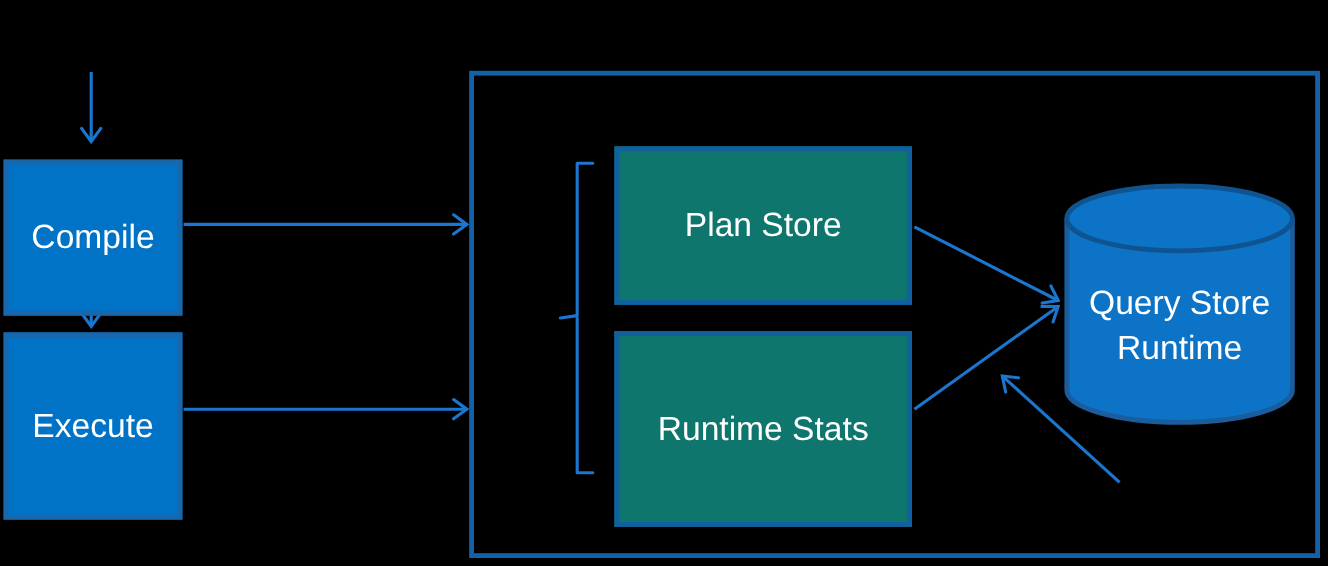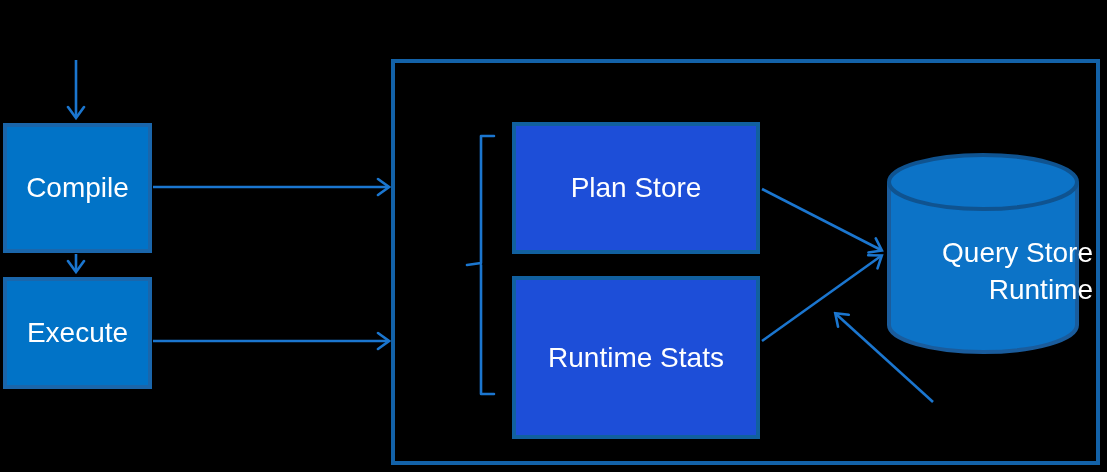--- a/index.html
+++ b/index.html
@@ -15,35 +15,35 @@
     position:absolute;
     display:flex;align-items:center;justify-content:center;
     color:#ffffff;font-size:28px;font-weight:400;
     text-align:center;box-sizing:border-box;
   }
   .blue-box{
     background:#0173C7;
     border:4px solid #1A66AB;
   }
   .orange-box{
-    background:#1d4ed8;
+    background:#0f766e;
     border:4px solid #11609F;
     align-items:center;
   }
-  .compile{left:3px;top:123px;width:149px;height:130px;}
-  .execute{left:3px;top:277px;width:149px;height:112px;}
+  .compile{left:3px;top:133px;width:149px;height:130px;}
+  .execute{left:3px;top:277px;width:149px;height:156px;}
   .plan-store{left:512px;top:122px;width:248px;height:132px;}
   .runtime-stats{left:512px;top:276px;width:248px;height:163px;}
   .container-box{
     position:absolute;left:391px;top:59px;width:709px;height:406px;
     border:4px solid #1362A8;box-sizing:border-box;background:transparent;
   }
   .cyl-label{
     position:absolute;left:873px;top:234px;width:220px;
-    color:#ffffff;font-size:28px;line-height:37px;text-align:right;
+    color:#ffffff;font-size:28px;line-height:37px;text-align:center;
   }
 </style>
 </head>
 <body>
 
 <div class="stage">
 
   <svg class="arrows" viewBox="0 0 1107 472" xmlns="http://www.w3.org/2000/svg">
     <defs>
       <marker id="ah" viewBox="-14 -10 16 20" refX="-1" refY="0" markerWidth="16" markerHeight="20" orient="auto" markerUnits="userSpaceOnUse">

